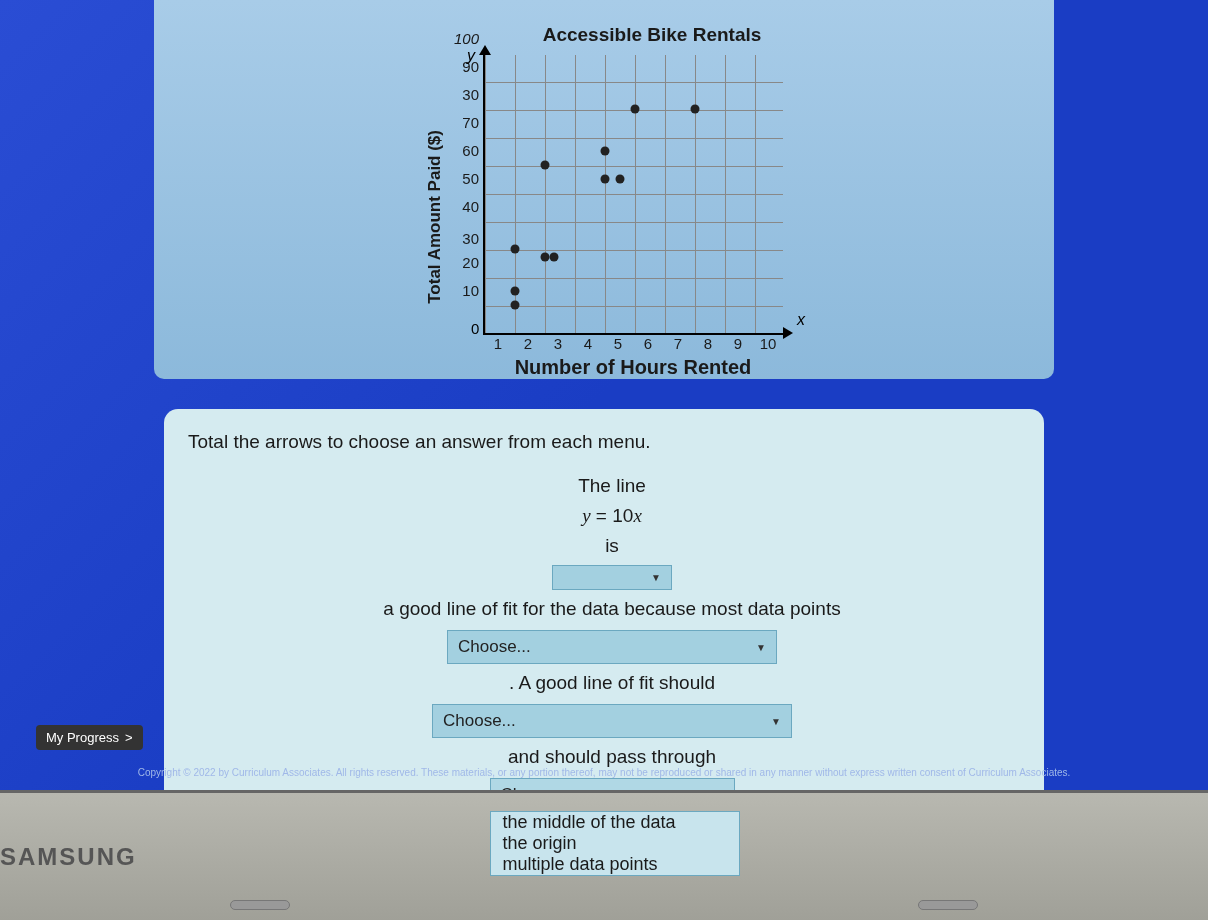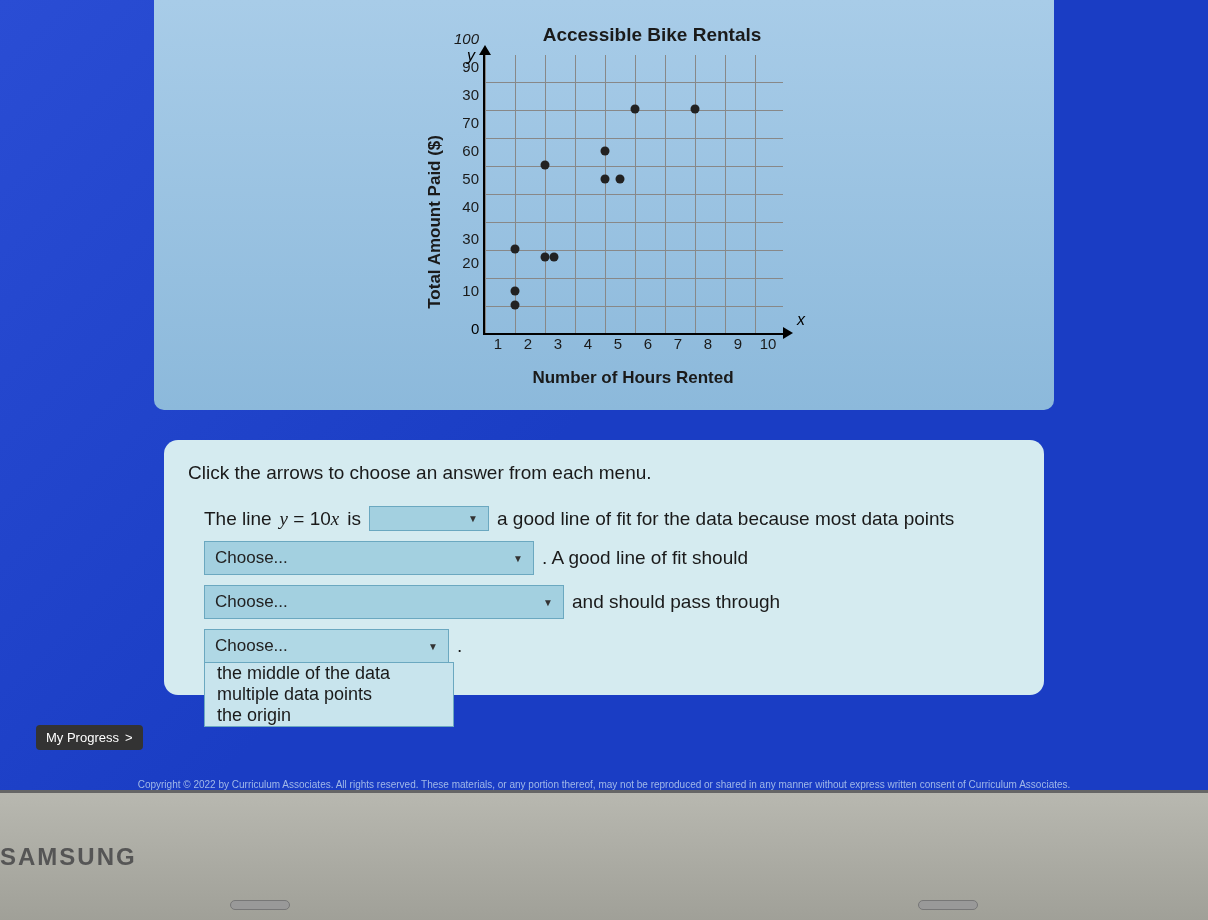--- a/index.html
+++ b/index.html
@@ -139,23 +139,23 @@
       color: #1a1a1a;
     }
     .origin {
       position: absolute;
       left: 18px;
       bottom: -2px;
       font-size: 15px;
     }
     .xlabel {
       font-weight: bold;
-      font-size: 17px;
-      color: #1a1a1a;
-      margin-top: 16px;
+      font-size: 20px;
+      color: #1a1a1a;
+      margin-top: 4px;
       margin-left: 30px;
     }
     .question-panel {
       width: 880px;
       background: #d5ebf0;
       border-radius: 14px;
       margin-top: 30px;
       padding: 22px 24px;
       position: relative;
     }
@@ -166,20 +166,21 @@
     }
     .question-line {
       display: flex;
       align-items: center;
       flex-wrap: wrap;
       gap: 8px;
       margin-bottom: 10px;
       margin-left: 16px;
       font-size: 19px;
       color: #1a1a1a;
+      flex-direction: column;
     }
     .math-var { font-style: italic; font-family: 'Times New Roman', serif; }
     .dropdown {
       background: #a3d0e0;
       border: 1px solid #6ba8c0;
       padding: 6px 10px;
       display: inline-flex;
       align-items: center;
       justify-content: space-between;
       font-size: 17px;
@@ -221,21 +222,21 @@
       color: #fff;
       font-size: 13px;
       padding: 5px 10px;
       border-radius: 4px;
       display: flex;
       align-items: center;
       gap: 6px;
     }
     .copyright {
       position: absolute;
-      bottom: 0;
+      bottom: 12px;
       left: 50%;
       transform: translateX(-50%);
       color: #a0b8e8;
       font-size: 10px;
       white-space: nowrap;
     }
     .bezel {
       height: 130px;
       background: linear-gradient(180deg, #b8b8b0 0%, #a0a098 100%);
       border-top: 3px solid #666;
@@ -314,21 +315,21 @@
             <div class="xtick">8</div>
             <div class="xtick">9</div>
             <div class="xtick">10</div>
           </div>
         <div class="xlabel">Number of Hours Rented</div>
       </div>
     </div>
   </div>
 
   <div class="question-panel">
-    <div class="instruction">Click the arrows to choose an answer from each menu.</div>
+    <div class="instruction">Total the arrows to choose an answer from each menu.</div>
 
     <div class="question-line">
       <span>The line </span>
       <span>
         <span class="math-var">y</span><span> = </span><span>10</span><span class="math-var">x</span>
       </span>
       <span> is</span>
       <span class="dropdown" style="min-width:120px">
         <span> </span>
         <span class="caret">▼</span>
@@ -351,22 +352,22 @@
       </span>
       <span>and should pass through</span>
     </div>
 
     <div class="question-line" style="position:relative">
       <span class="dropdown dropdown-open" style="min-width:245px">
         <span>Choose...</span>
         <span class="caret">▼</span>
         <div class="dropdown-options" id="dd4opts">
             <div class="dropdown-option">the middle of the data</div>
+            <div class="dropdown-option">the origin</div>
             <div class="dropdown-option">multiple data points</div>
-            <div class="dropdown-option">the origin</div>
           </div>
       </span>
       <span>.</span>
     </div>
   </div>
 
   <div class="my-progress">
     <span>My Progress</span>
     <span>&gt;</span>
   </div>

